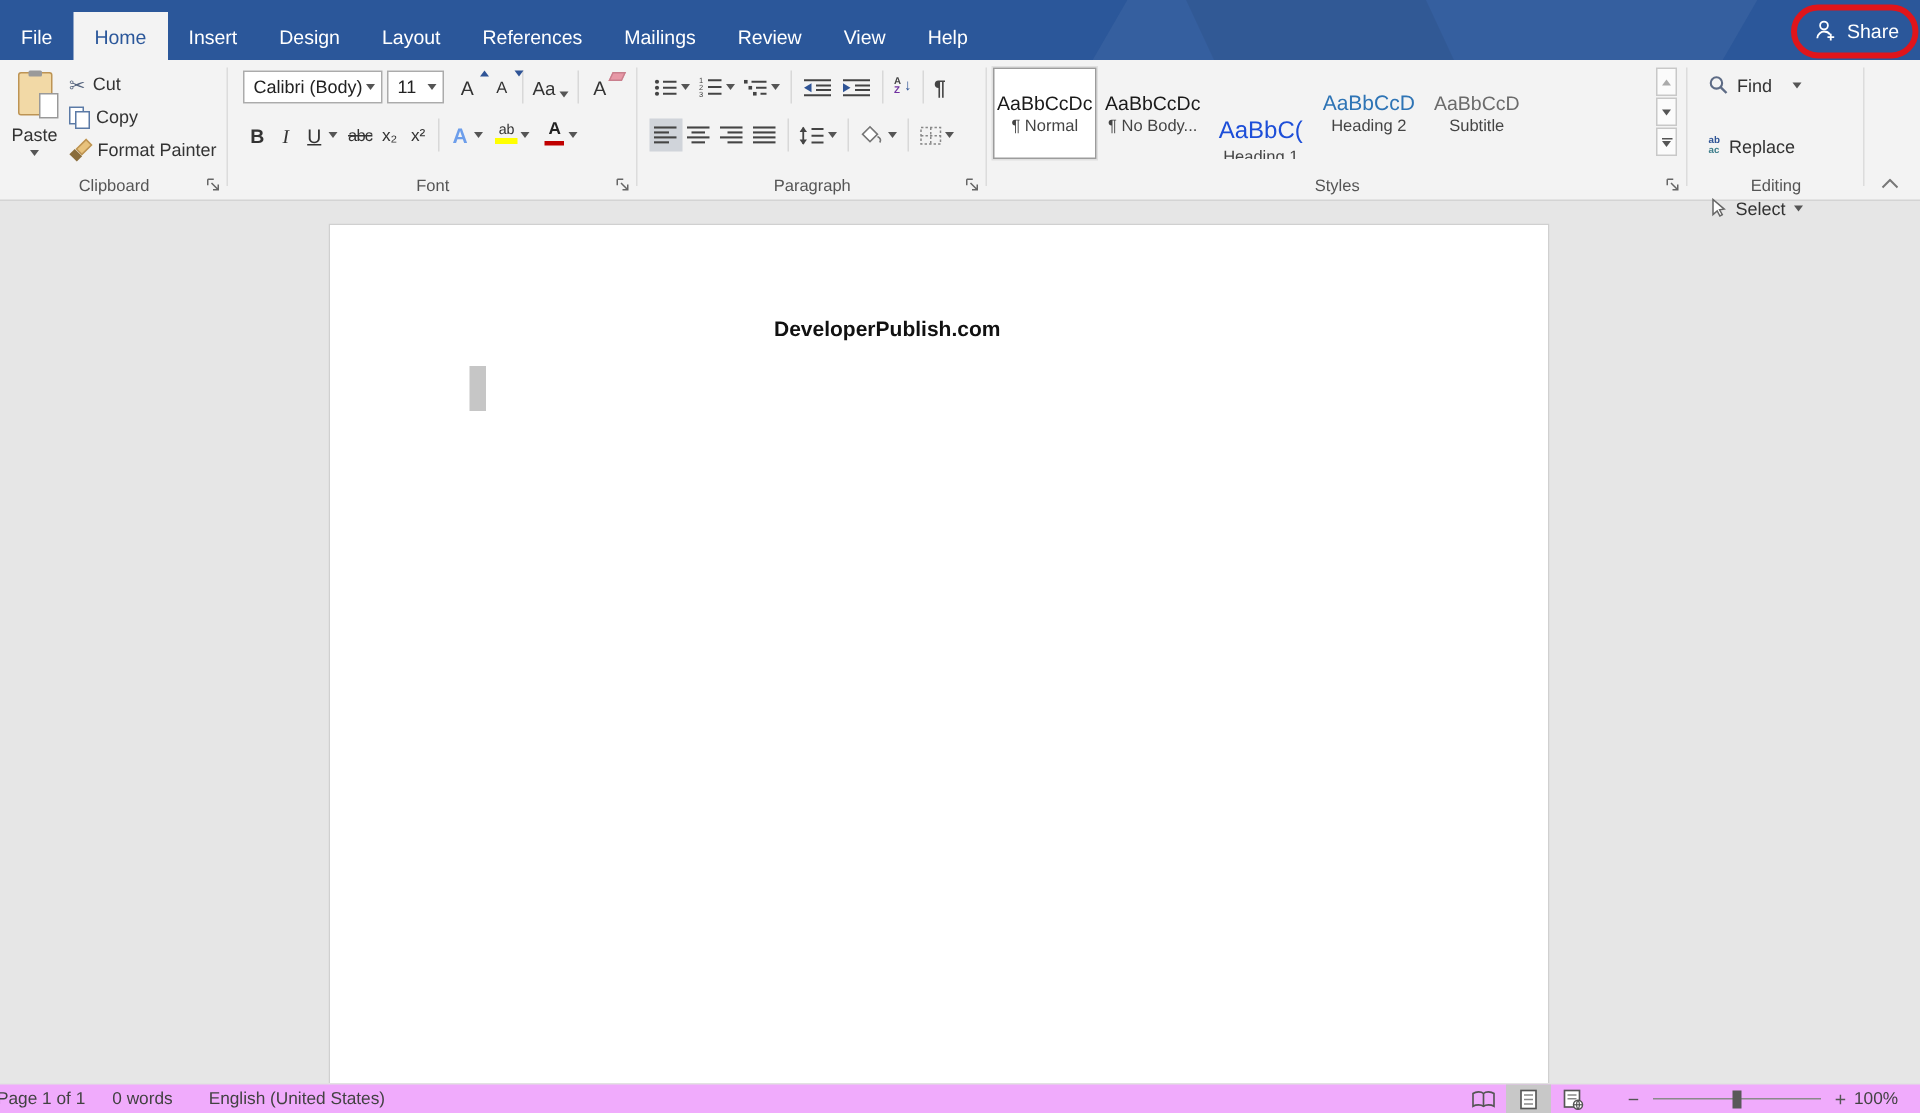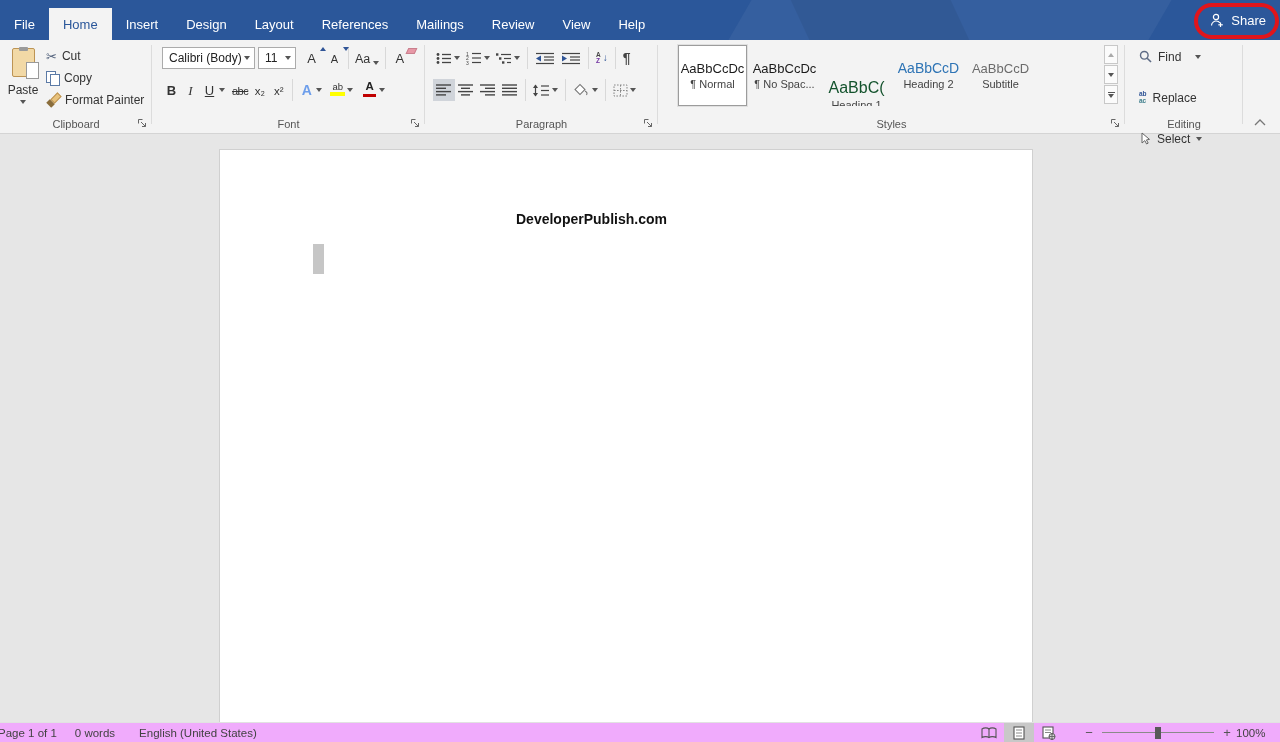--- a/index.html
+++ b/index.html
@@ -71,26 +71,26 @@
   .para-row1 { position:absolute; left:8px; top:7px; display:flex; align-items:center; }
   .para-row2 { position:absolute; left:8px; top:39px; display:flex; align-items:center; }
   .pbtn { height:22px; display:inline-flex; align-items:center; justify-content:center; padding:0 3px; gap:2px; }
   .pbtn.sel { background:#d0d4da; }
   .sortcol { display:inline-flex; flex-direction:column; line-height:1; font-size:6.5px; font-weight:bold; }
   .sortcol .za { color:#444; } .sortcol .zz { color:#7030a0; }
   .sort-arrow { font-size:10px; color:#2f5496; line-height:1; }
   .pilcrow { font-size:14px; color:#444; font-weight:bold; }
 
   
-  .cards { position:absolute; left:20px; top:5px; display:flex; }
+  .cards { position:absolute; left:4px; top:5px; display:flex; }
   .scard { width:69px; height:61px; display:flex; flex-direction:column; align-items:center; justify-content:center; gap:3px; margin-right:3px; overflow:hidden; }
   .scard.selected { background:#fff; border:1px solid #9c9c9c; box-shadow:0 0 0 1px #e0e0e0; }
   .sample { white-space:nowrap; line-height:1; }
   .smp-normal { font-size:13px; color:#1a1a1a; }
-  .smp-h1 { font-size:16px; color:#14532d;margin-top:40px; }
+  .smp-h1 { font-size:16px; color:#1d4ed8;margin-top:40px; }
   .smp-h2 { font-size:14px; color:#2e74b5; }
   .smp-title { font-size:25px; color:#1f1f1f; }
   .smp-sub { font-size:13px; color:#6b6b6b; }
   .sname { font-size:11px; color:#444; white-space:nowrap; }
   .sscroll { position:absolute; right:7px; top:5px; width:14px; display:flex; flex-direction:column; gap:1px; }
   .sscroll .sc { width:14px; height:19px; border:1px solid #c8c8c8; background:#fbfbfb; display:flex; align-items:center; justify-content:center; flex-direction:column; gap:1px; }
   .cup-g { width:0; height:0; border-left:3px solid transparent; border-right:3px solid transparent; border-bottom:4px solid #aaa; }
   .morebar { width:7px; height:1px; background:#555; }
 
   
@@ -380,21 +380,21 @@
     </div>
 
     <div class="rgroup" style="left:658px; width:467px;">
       <div class="cards">
         <div class="scard selected">
           <span class="sample smp-normal">AaBbCcDc</span>
           <span class="sname">¶ Normal</span>
         </div>
         <div class="scard">
           <span class="sample smp-normal">AaBbCcDc</span>
-          <span class="sname">¶ No Spac...</span>
+          <span class="sname">¶ No Body...</span>
         </div>
         <div class="scard">
           <span class="sample smp-h1">AaBbC(</span>
           <span class="sname">Heading 1</span>
         </div>
         <div class="scard">
           <span class="sample smp-h2">AaBbCcD</span>
           <span class="sname">Heading 2</span>
         </div>
         <div class="scard">

